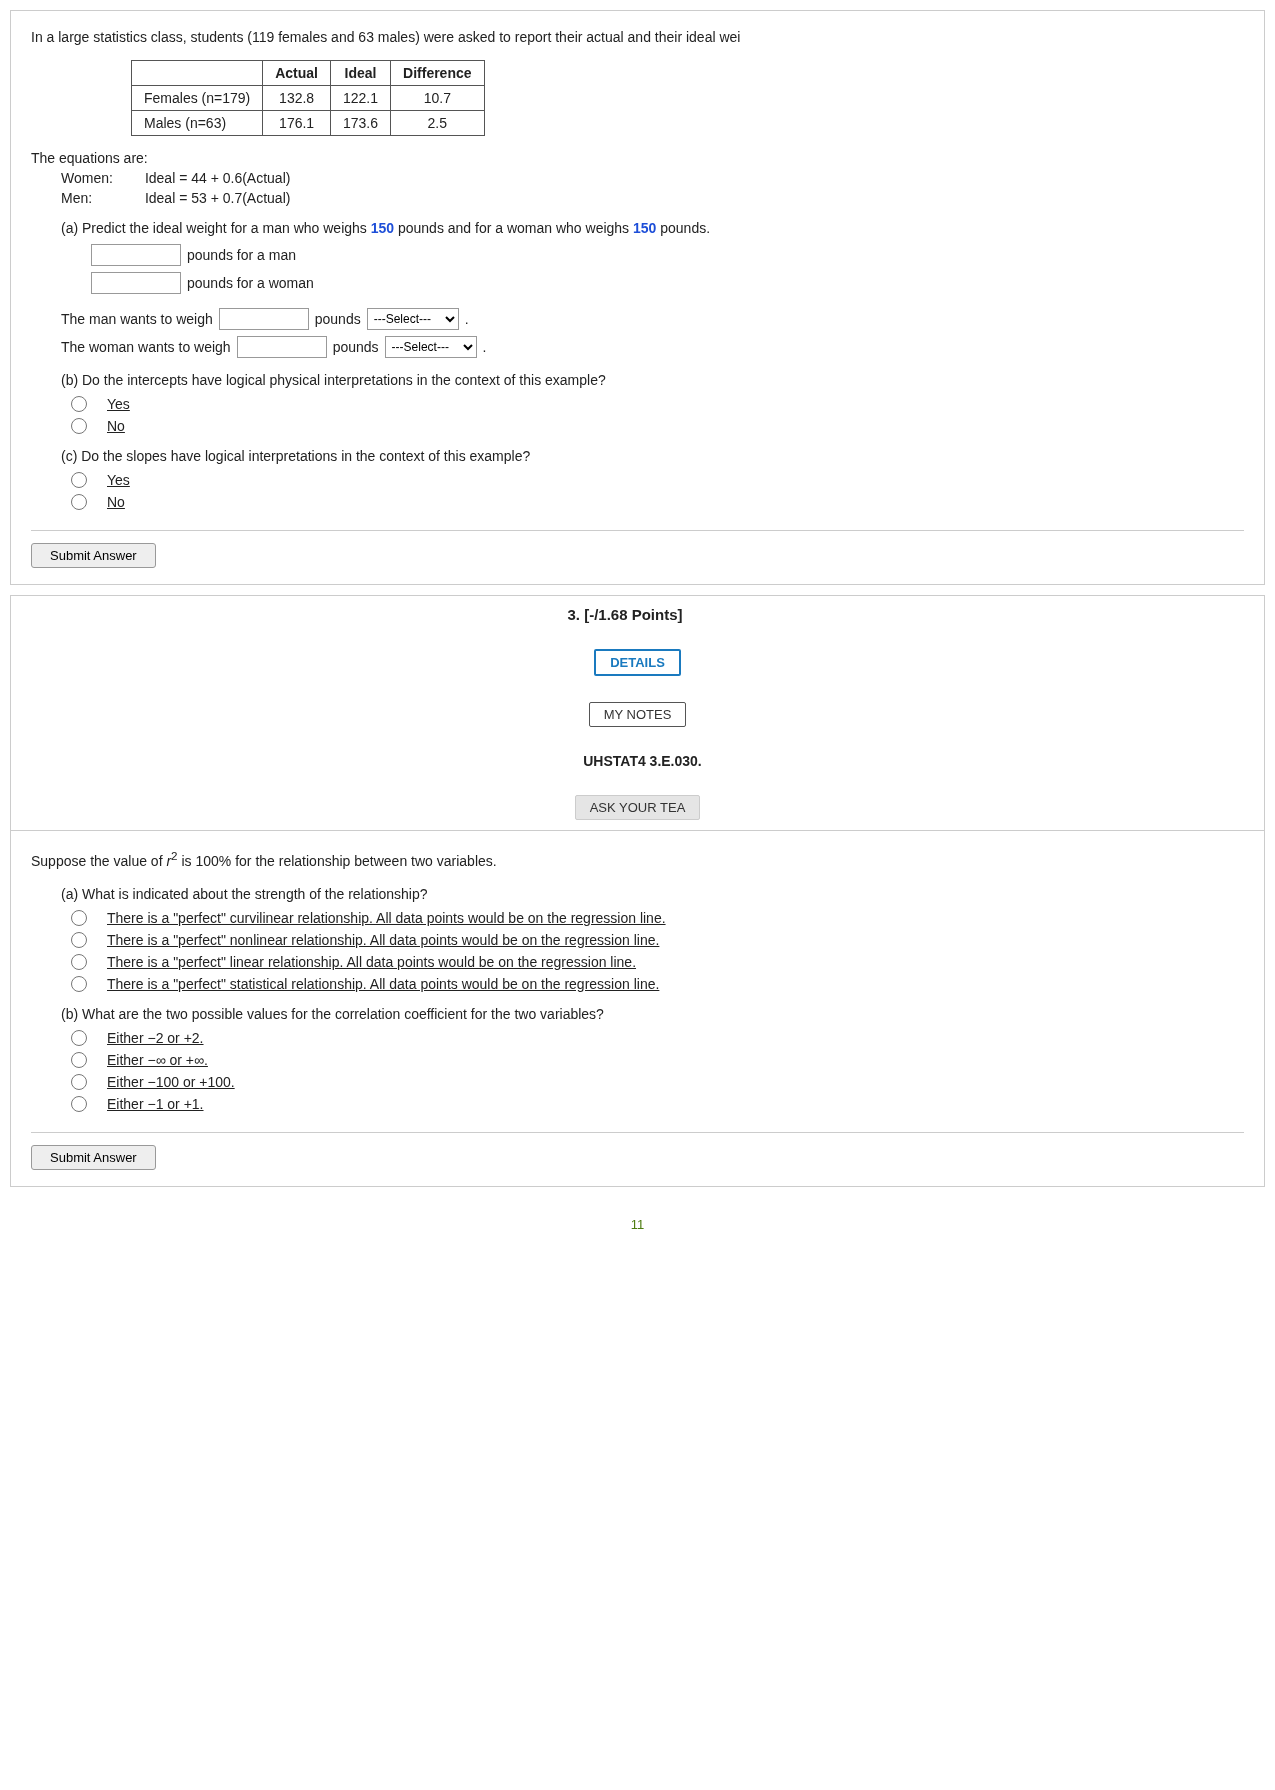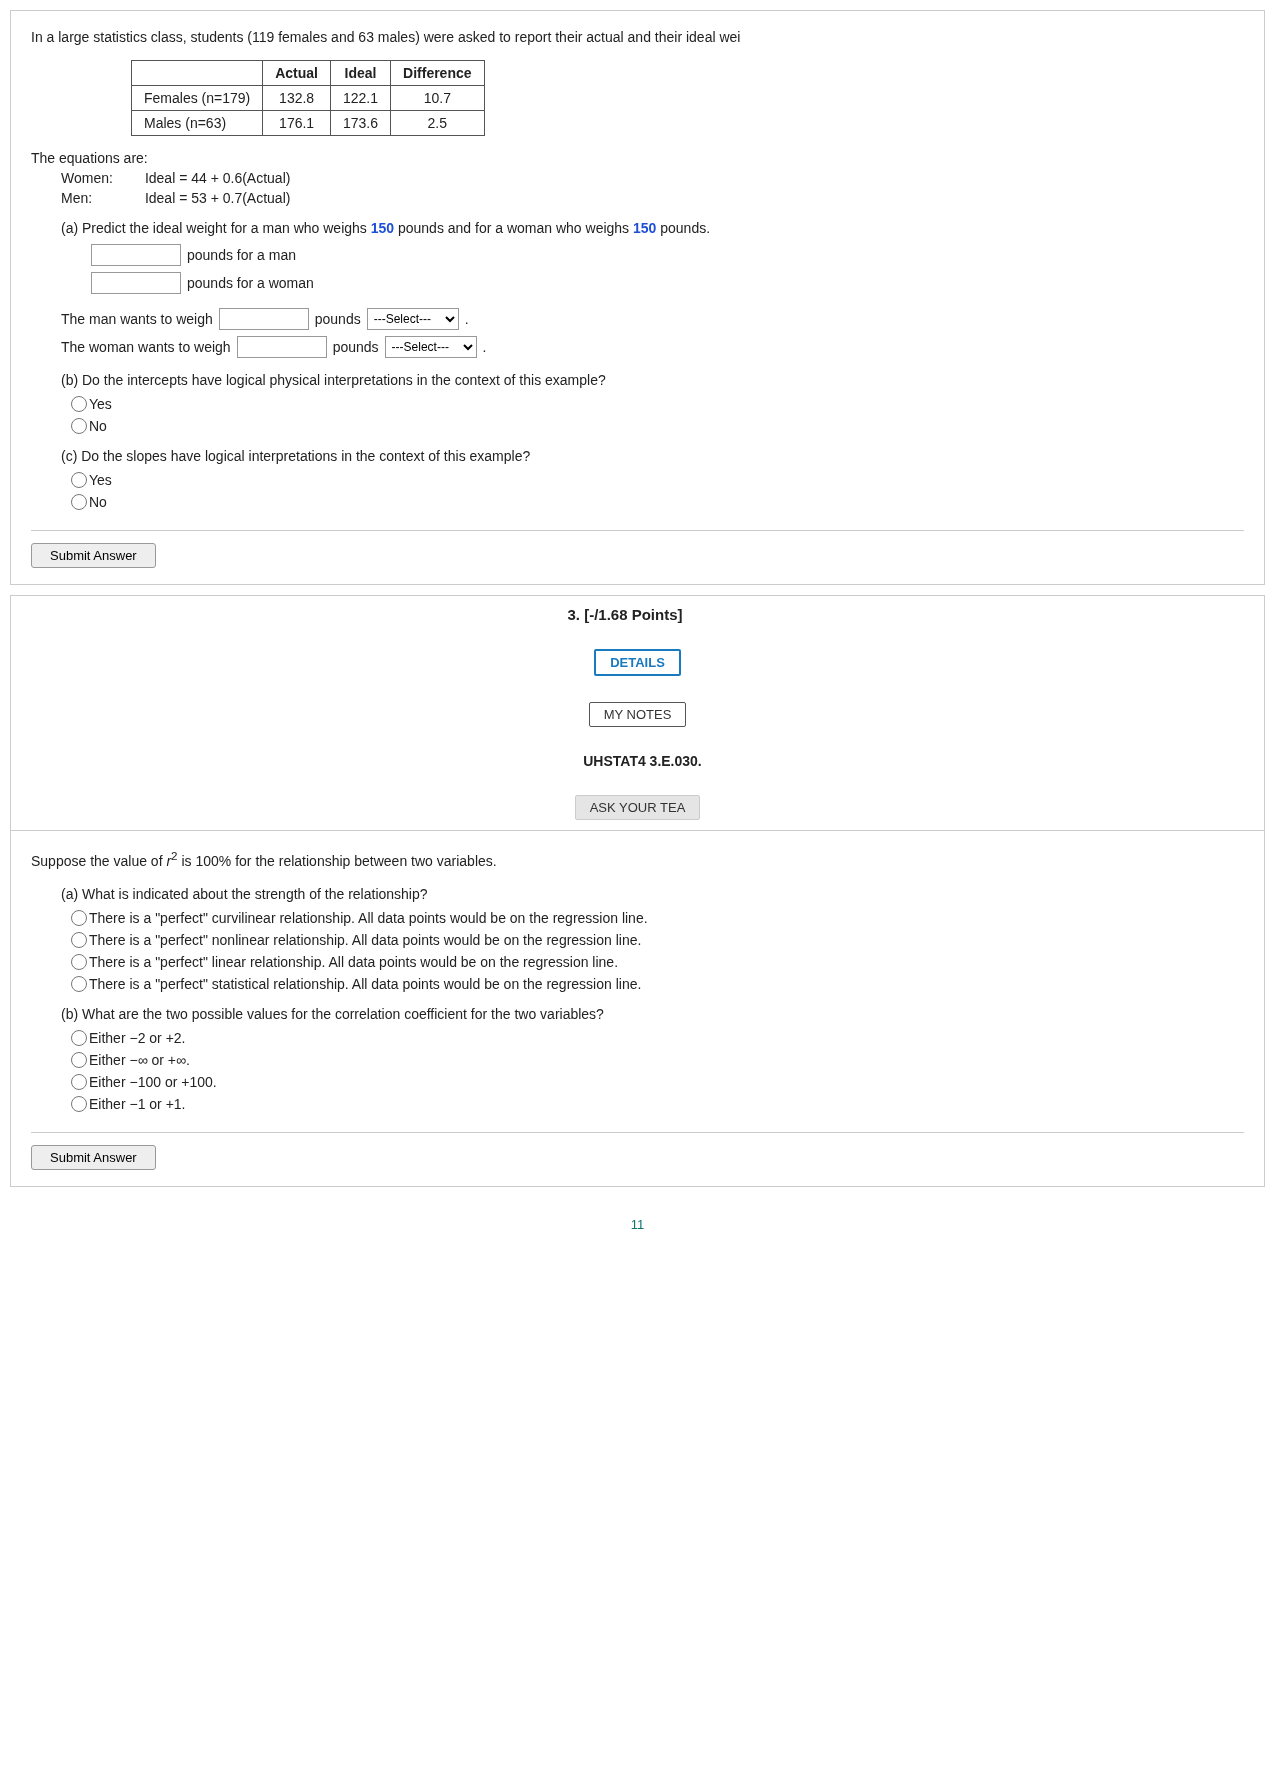--- a/index.html
+++ b/index.html
@@ -144,22 +144,23 @@
       padding: 1px 2px;
       background: #fff;
     }
 
     .radio-group {
       margin: 4px 0 4px 40px;
     }
     .radio-option {
       display: flex;
       align-items: center;
-      gap: 2px;
+      gap: 20px;
       margin: 6px 0;
+      text-decoration: underline;
     }
     .radio-option input[type="radio"] {
       width: 16px;
       height: 16px;
       cursor: pointer;
     }
 
     .submit-area {
       margin-top: 20px;
       padding-top: 12px;
@@ -172,21 +173,21 @@
       padding: 4px 18px;
       font-size: 13px;
       cursor: pointer;
       border-radius: 3px;
     }
 
     .page-number {
       text-align: center;
       padding: 10px;
       font-size: 13px;
-      color: #0f766e;
+      color: #4d7c0f;
     }
 
     
     .prev-question-block {
       border: 1px solid #ccc;
       margin: 0 10px 10px 10px;
       padding: 16px 20px;
       background: #fff;
     }
 

